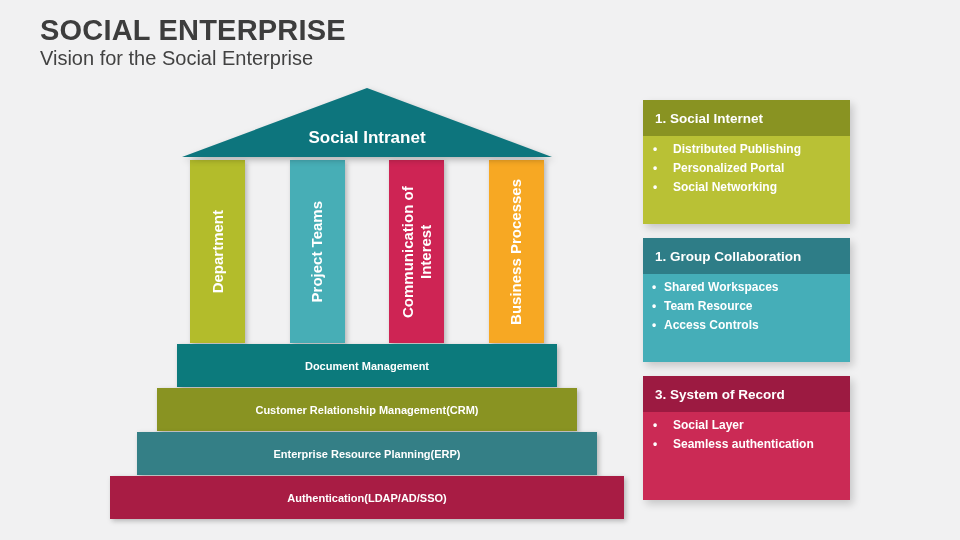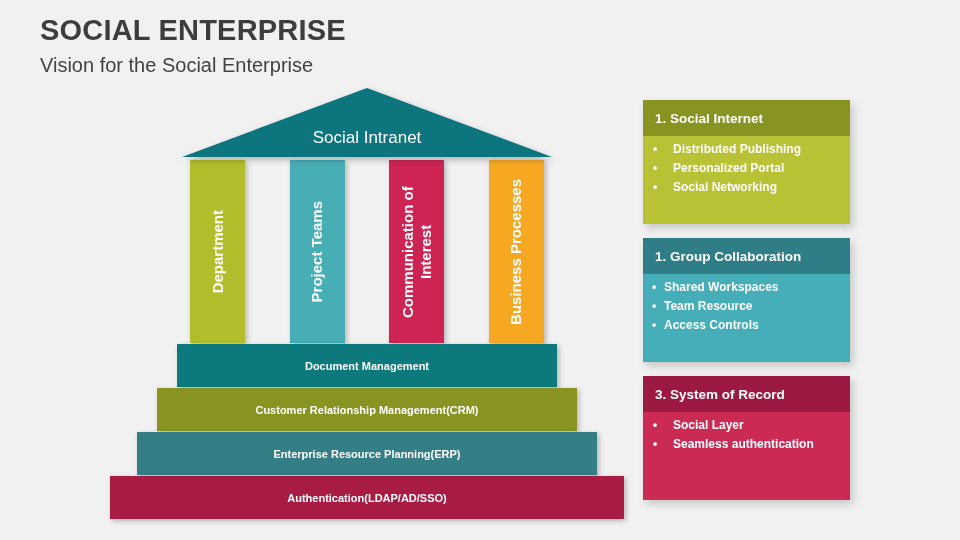--- a/index.html
+++ b/index.html
@@ -17,21 +17,20 @@
   .slide-header h1 {
     font-size: 29px;
     font-weight: 700;
     color: #3d3d3d;
     letter-spacing: 0.2px;
   }
   .slide-header h2 {
     font-size: 20px;
     font-weight: 400;
     color: #424242;
-    margin-top: 7px;
   }
 
   
   .temple {
     position: absolute;
     left: 110px;
     top: 88px;
     width: 514px;
     display: flex;
     flex-direction: column;
@@ -42,21 +41,21 @@
     width: 370px;
     height: 69px;
     clip-path: polygon(50% 0, 100% 100%, 0 100%);
     display: flex;
     align-items: flex-end;
     justify-content: center;
     padding-bottom: 9px;
   }
   .roof-label {
     color: #ffffff;
-    font-weight: 400;
+    font-weight: 700;
     font-size: 17px;
     text-align: center;
   }
   .pillars {
     width: 354px;
     height: 183px;
     display: flex;
     justify-content: space-between;
     margin-bottom: 1px;
   }

